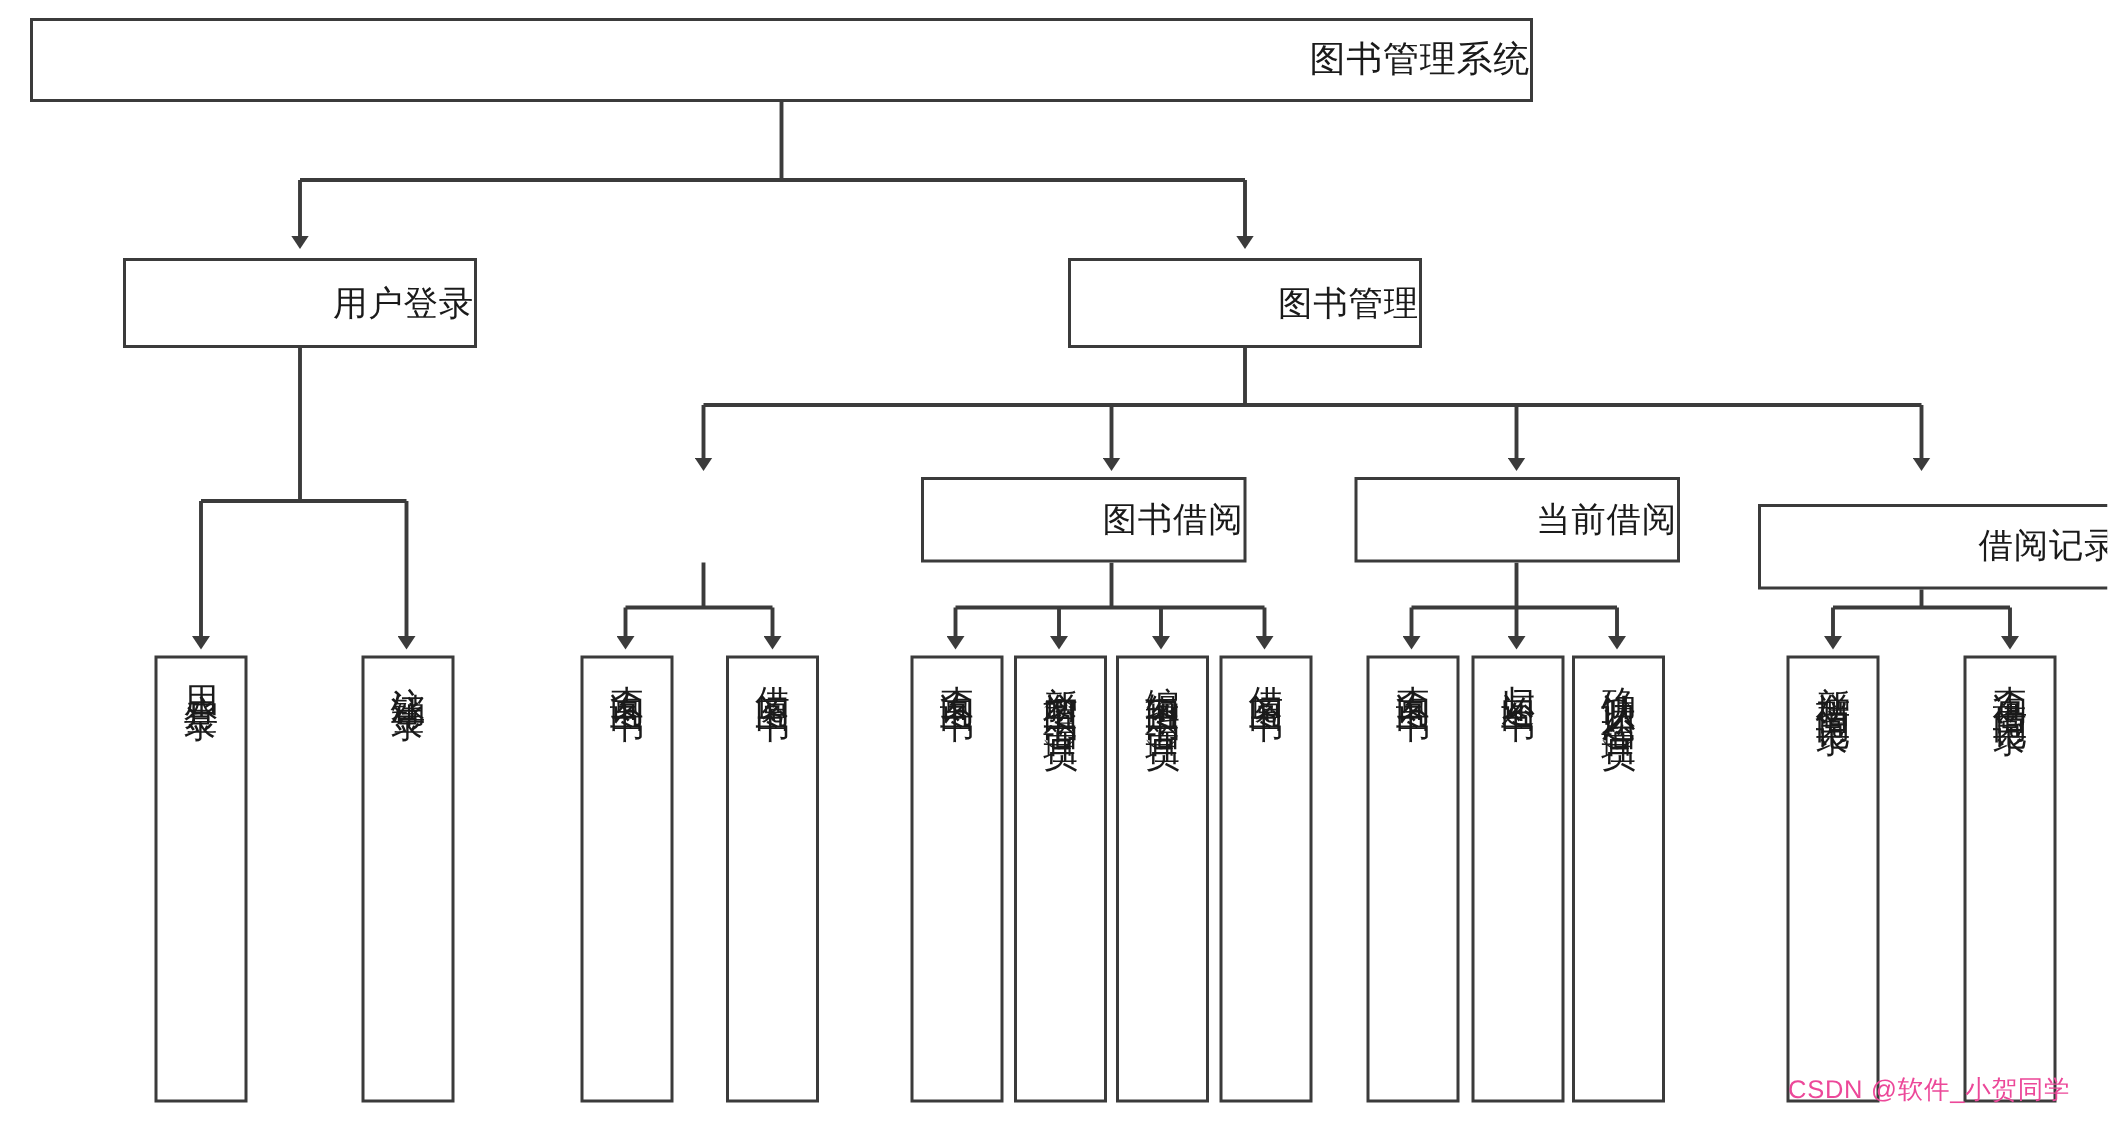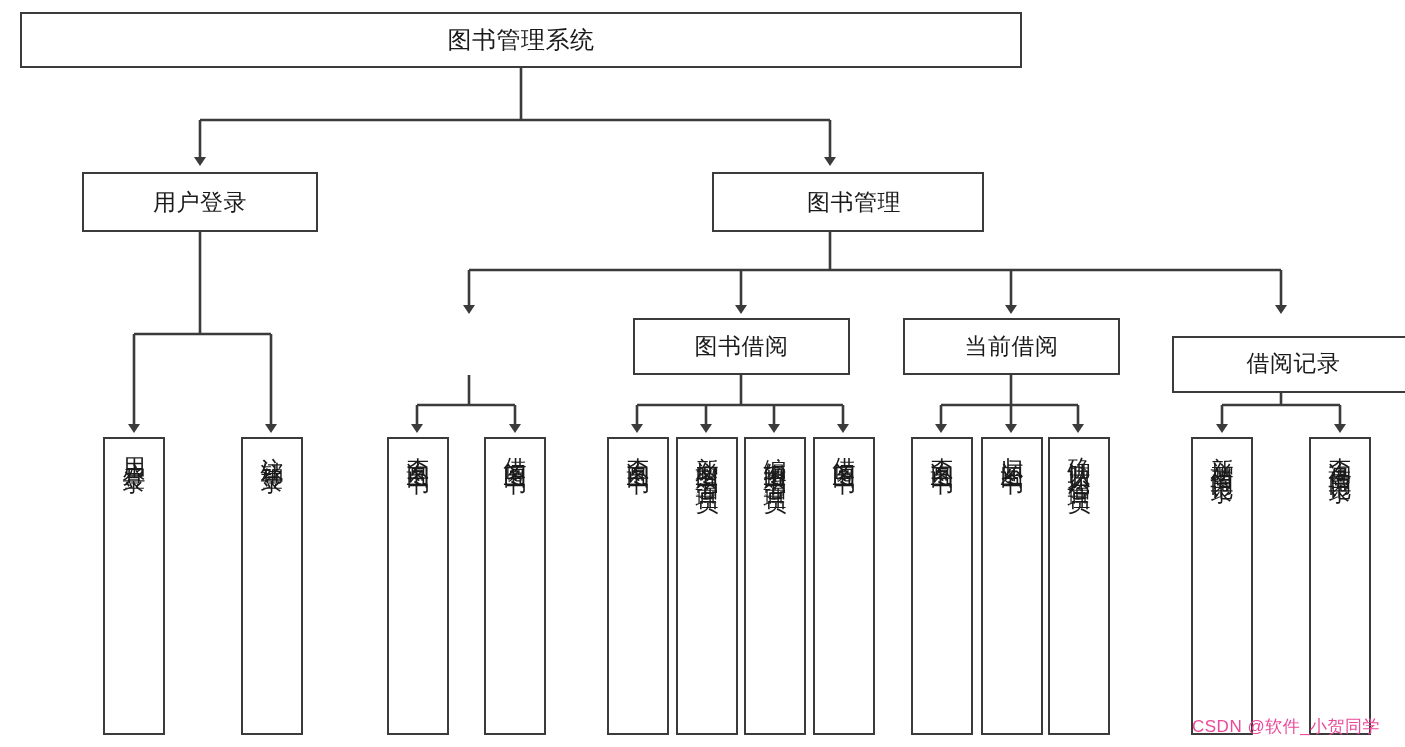--- a/index.html
+++ b/index.html
@@ -25,21 +25,21 @@
     height: 747px;
     pointer-events: none;
   }
   .node {
     position: absolute;
     box-sizing: border-box;
     background: #ffffff;
     border: 2.5px solid #3b3b3b;
     display: flex;
     align-items: center;
-    justify-content: center;
+    justify-content: flex-end;
     color: #1a1a1a;
   }
   .node .label {
     text-align: center;
     line-height: 1.08;
     letter-spacing: 0.5px;
   }
   .node.horiz .label {
     writing-mode: horizontal-tb;
     font-size: 23px;
@@ -126,26 +126,26 @@
   </svg>
 
   <div class="node root horiz" style="left:20px; top:12px; width:1002px; height:56px;">
     <span class="label">图书管理系统</span>
   </div>
 
   <div class="node horiz" style="left:82px; top:172px; width:236px; height:60px;">
     <span class="label">用户登录</span>
   </div>
 
-  <div class="node horiz" style="left:712px; top:172px; width:272px; height:60px;padding-left:12px;">
+  <div class="node horiz" style="left:712px; top:172px; width:236px; height:60px;padding-left:12px;">
     <span class="label">图书管理</span>
   </div>
 
 
-  <div class="node horiz" style="left:633px; top:318px; width:217px; height:57px;">
+  <div class="node horiz" style="left:614px; top:318px; width:217px; height:57px;">
     <span class="label">图书借阅</span>
   </div>
 
   <div class="node horiz" style="left:903px; top:318px; width:217px; height:57px;">
     <span class="label">当前借阅</span>
   </div>
 
   <div class="node horiz" style="left:1172px; top:336px; width:243px; height:57px;font-family:Liberation Serif, serif;">
     <span class="label">借阅记录</span>
   </div>

